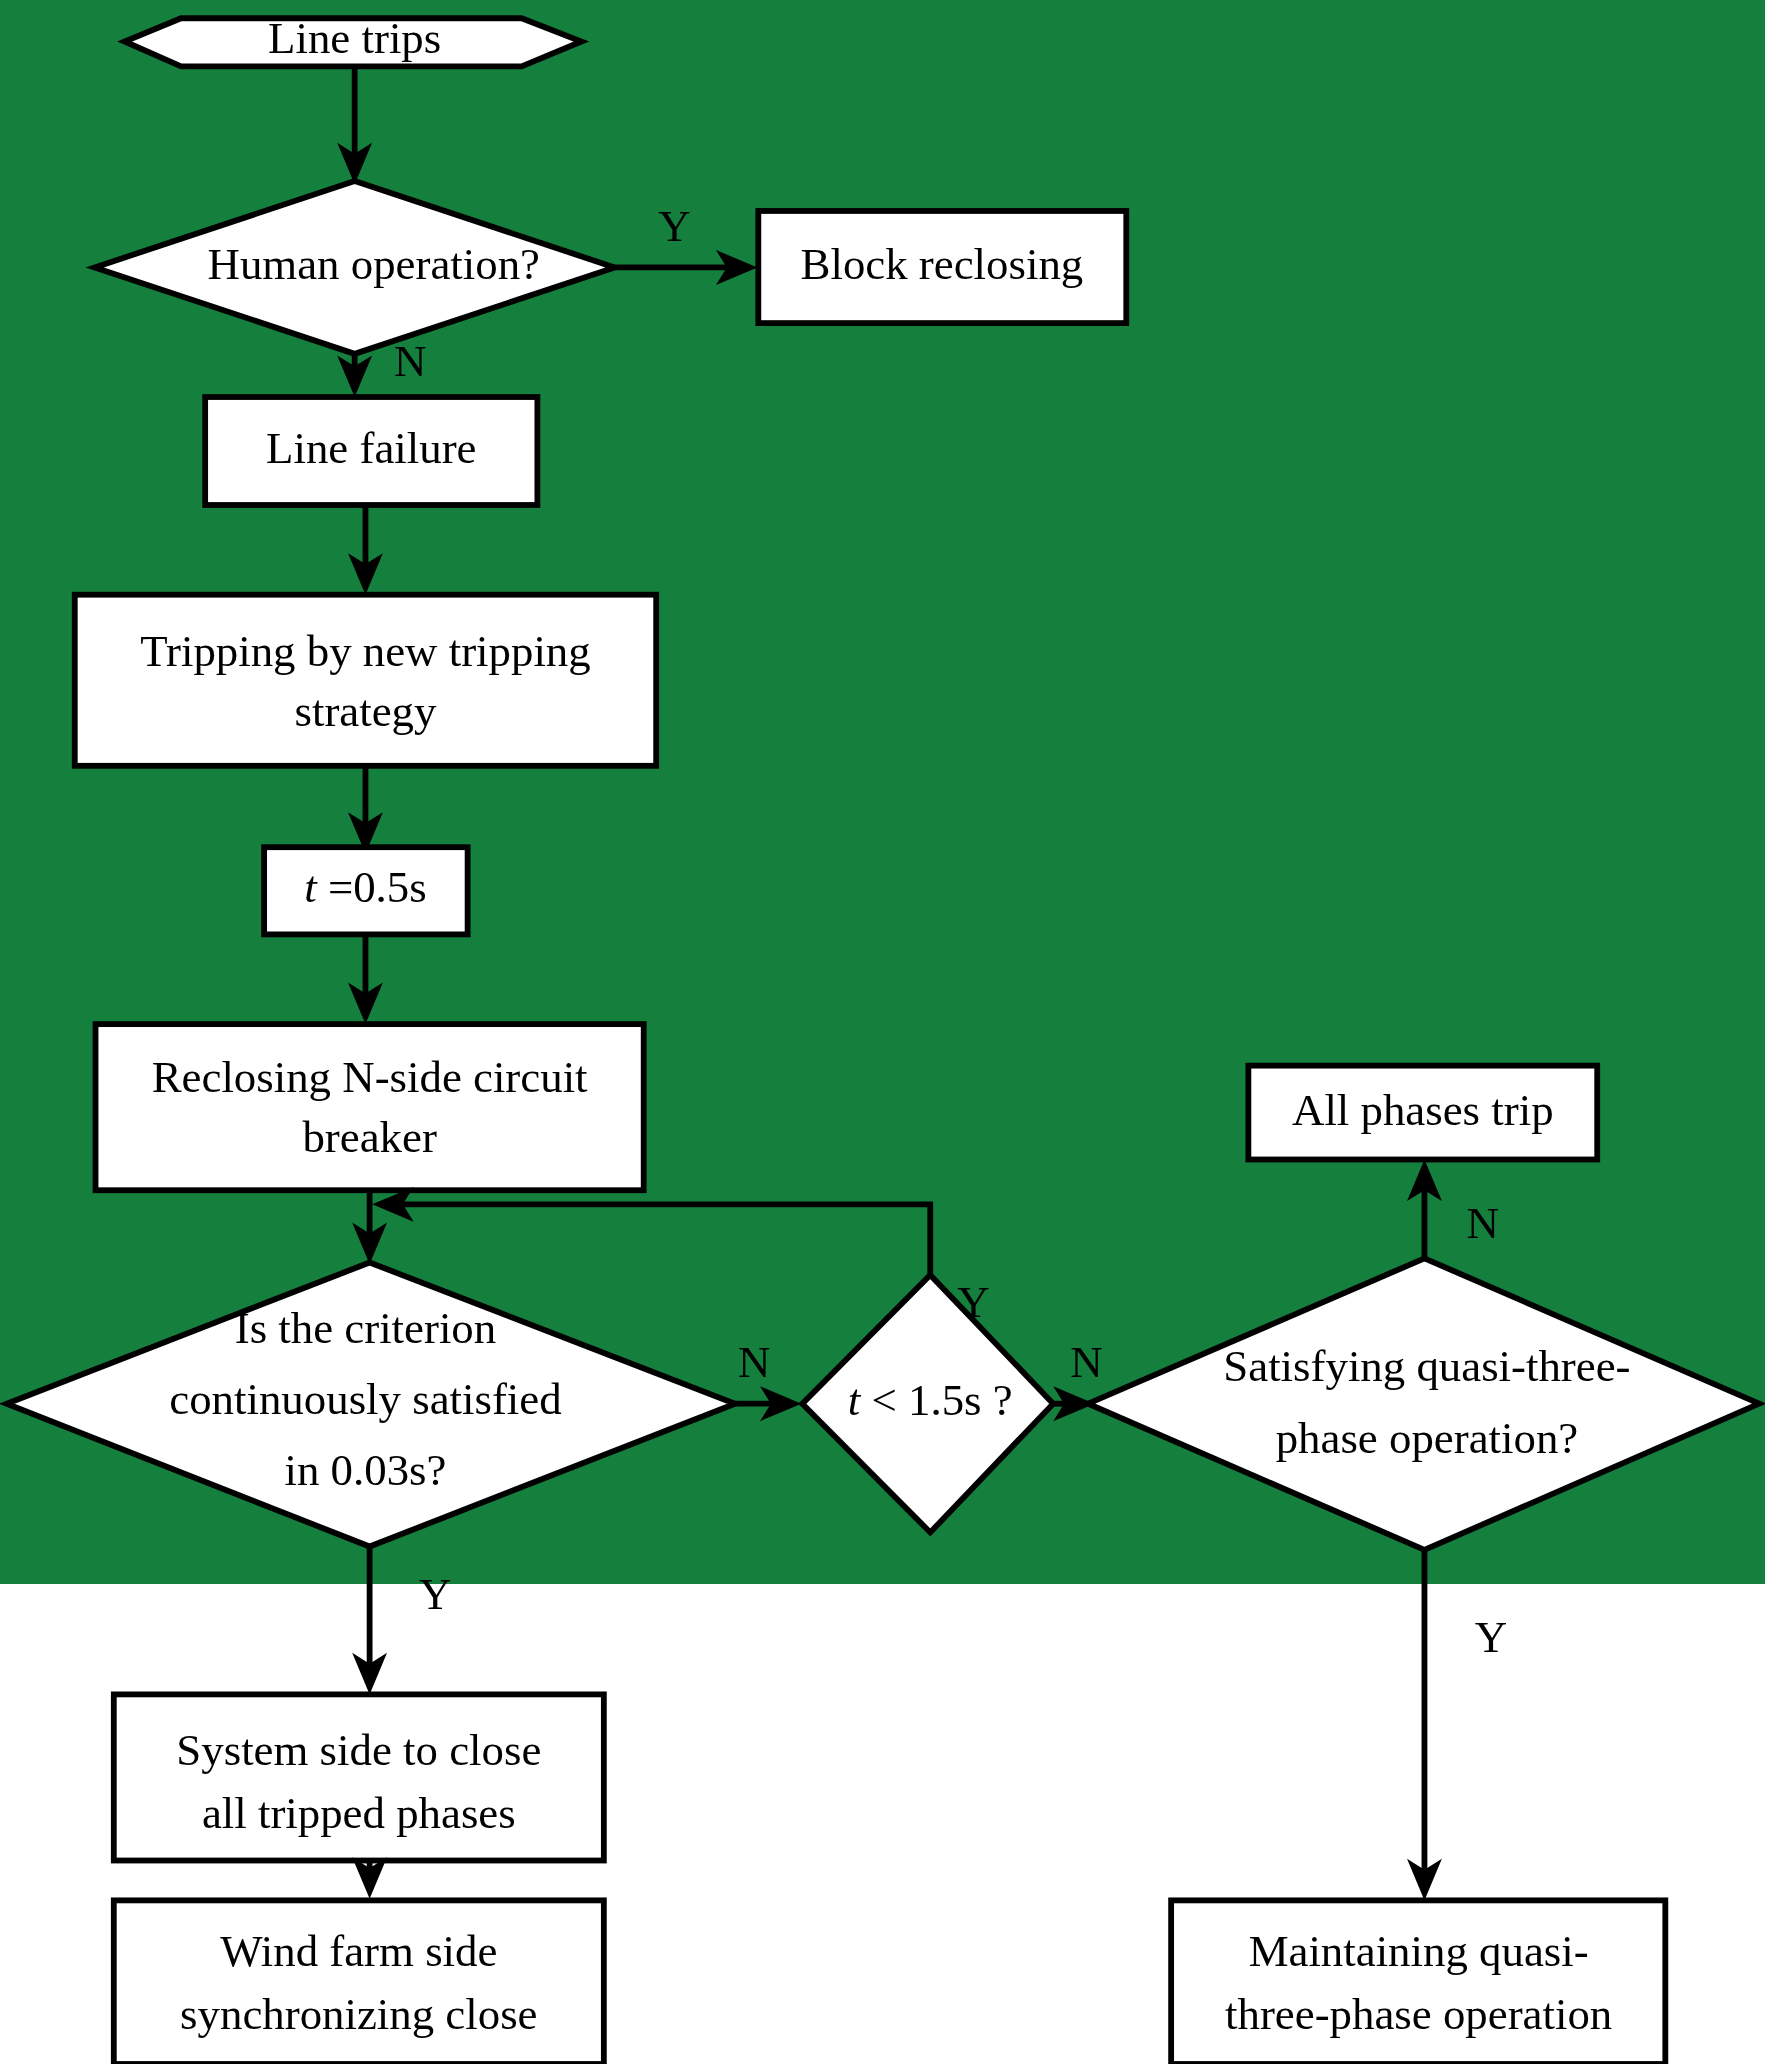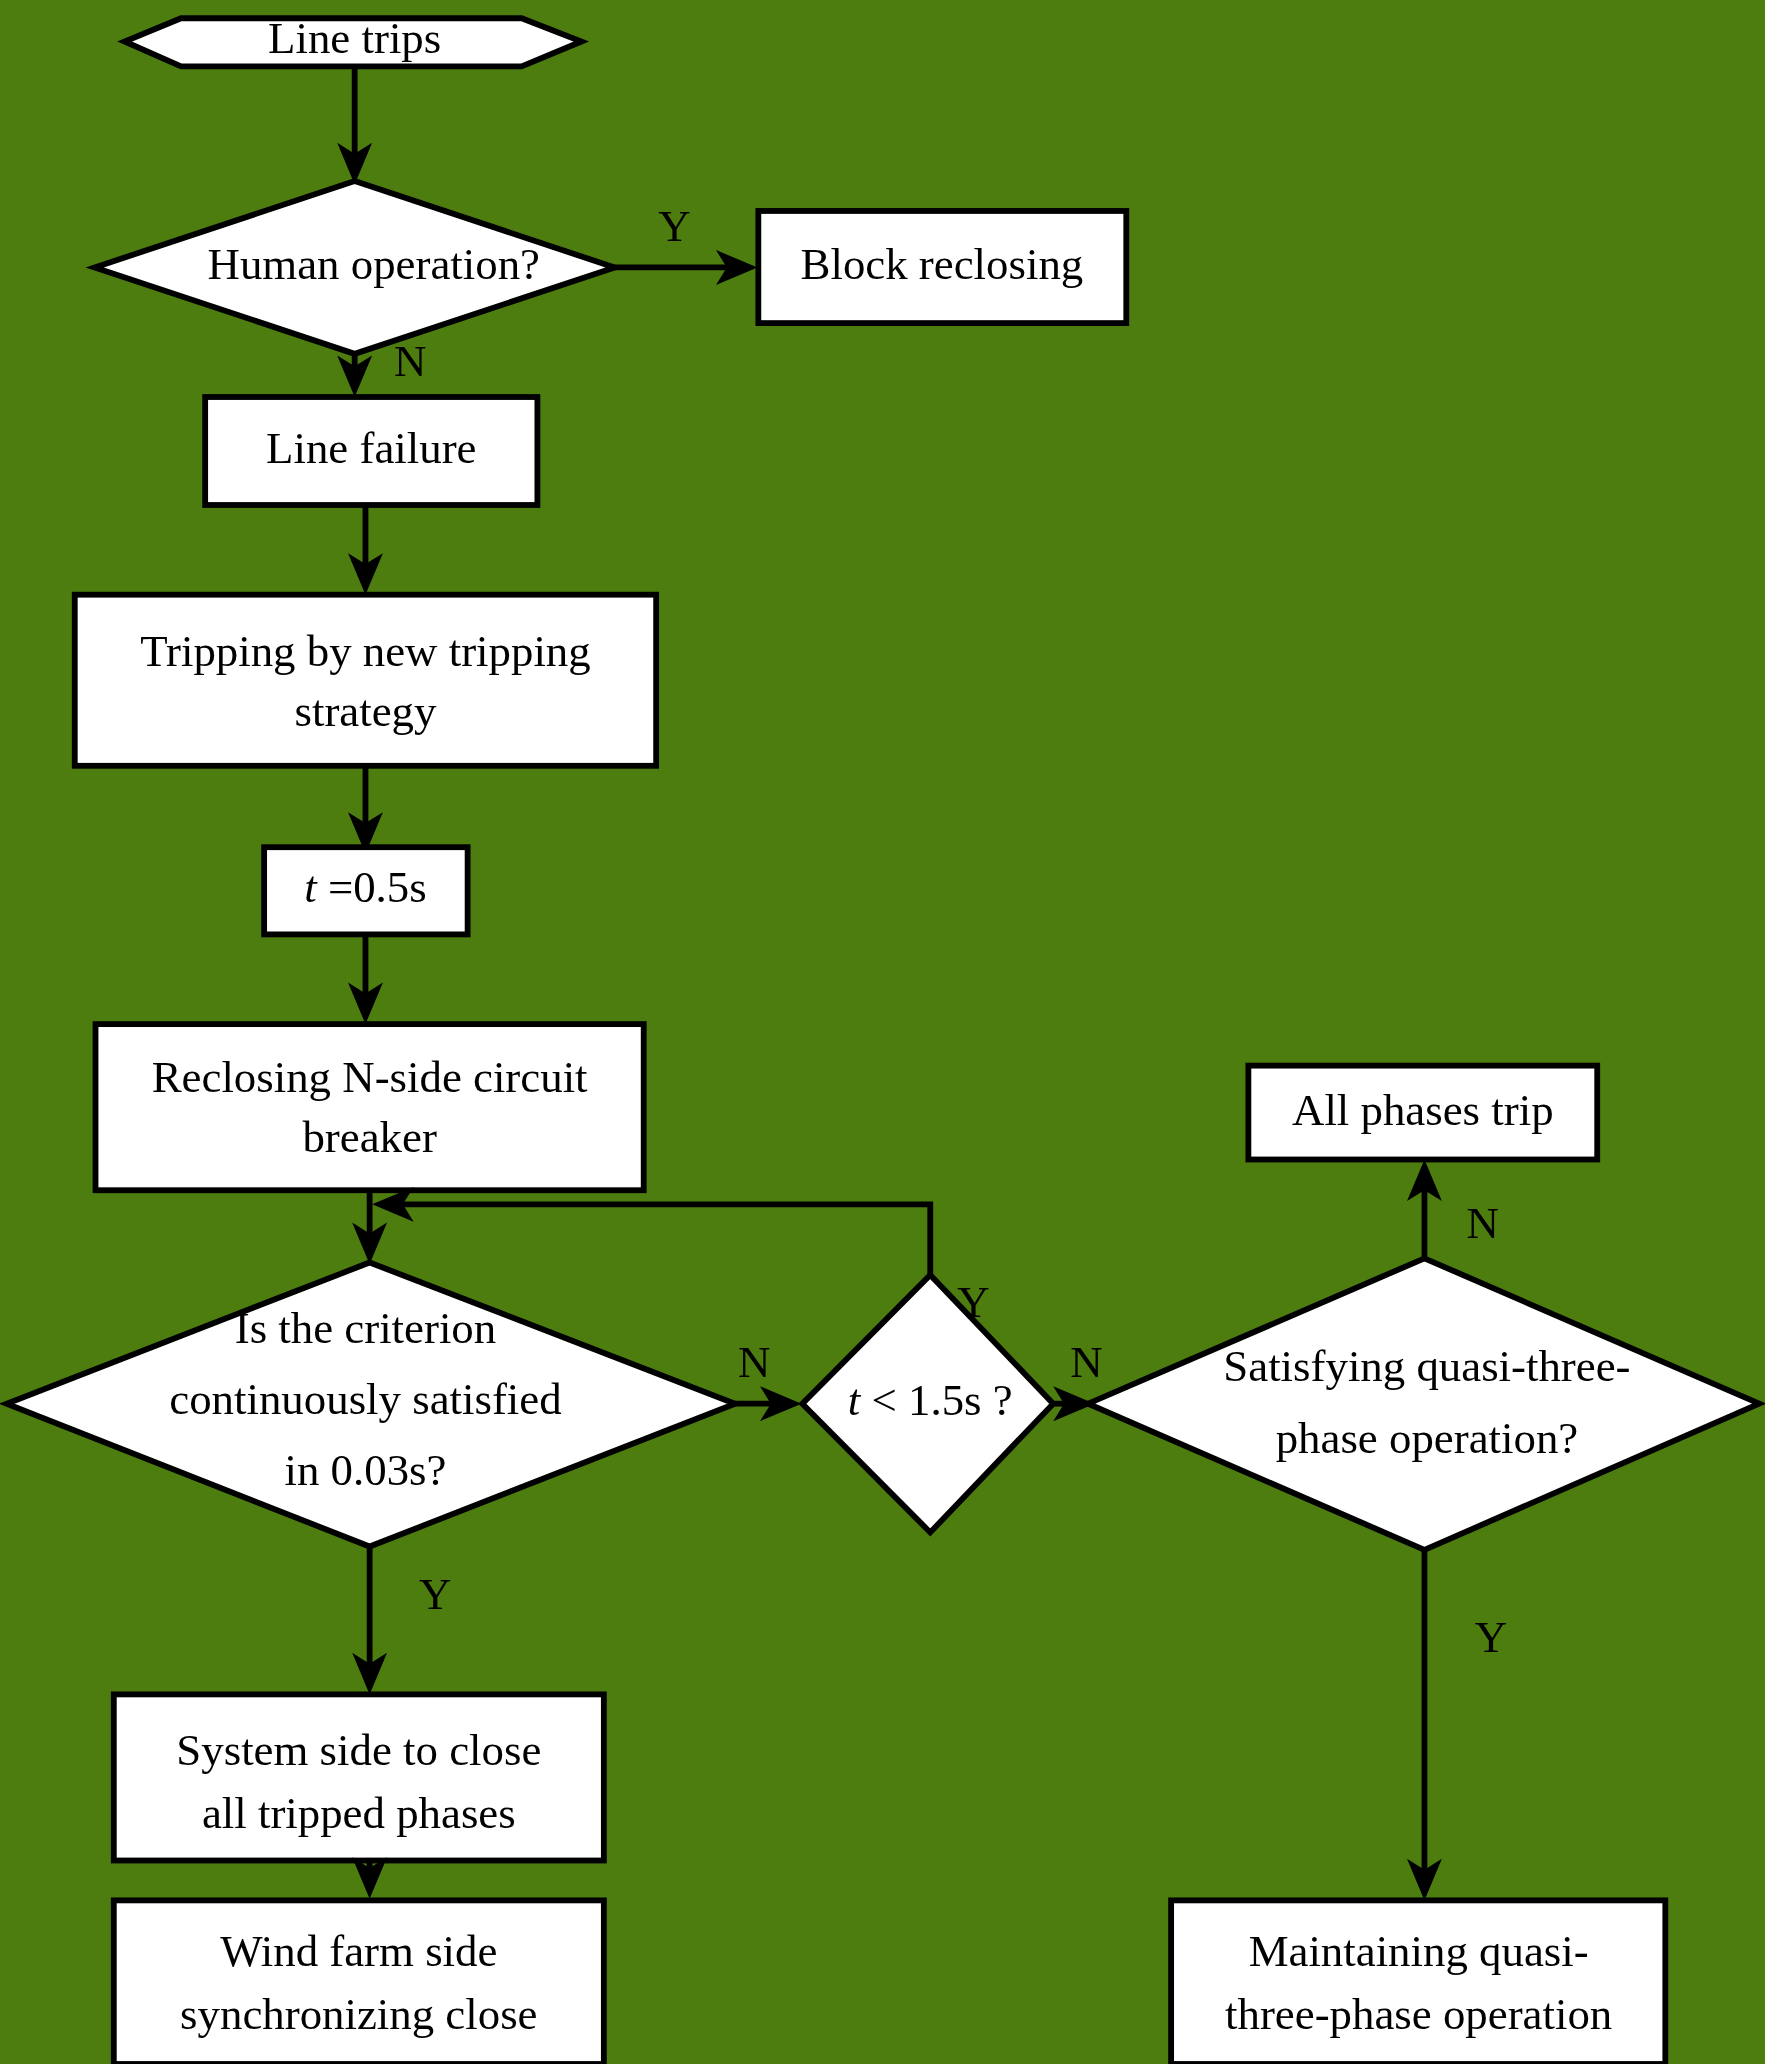--- a/index.html
+++ b/index.html
@@ -10,22 +10,22 @@
   }
   body {
     width: 1765px;
     height: 2064px;
     font-family: "Liberation Serif", "DejaVu Serif", serif;
     overflow: hidden;
   }
   #flowchart-root {
     position: relative;
     width: 1765px;
-    height: 2064px;
-    background: #4d7c0f;
+    height: 1584px;
+    background: #15803d;
   }
   svg.diagram {
     display: block;
     width: 1765px;
     height: 2064px;
   }
   .shape-outline {
     fill: #ffffff;
     stroke: #000000;
     stroke-width: 7;

